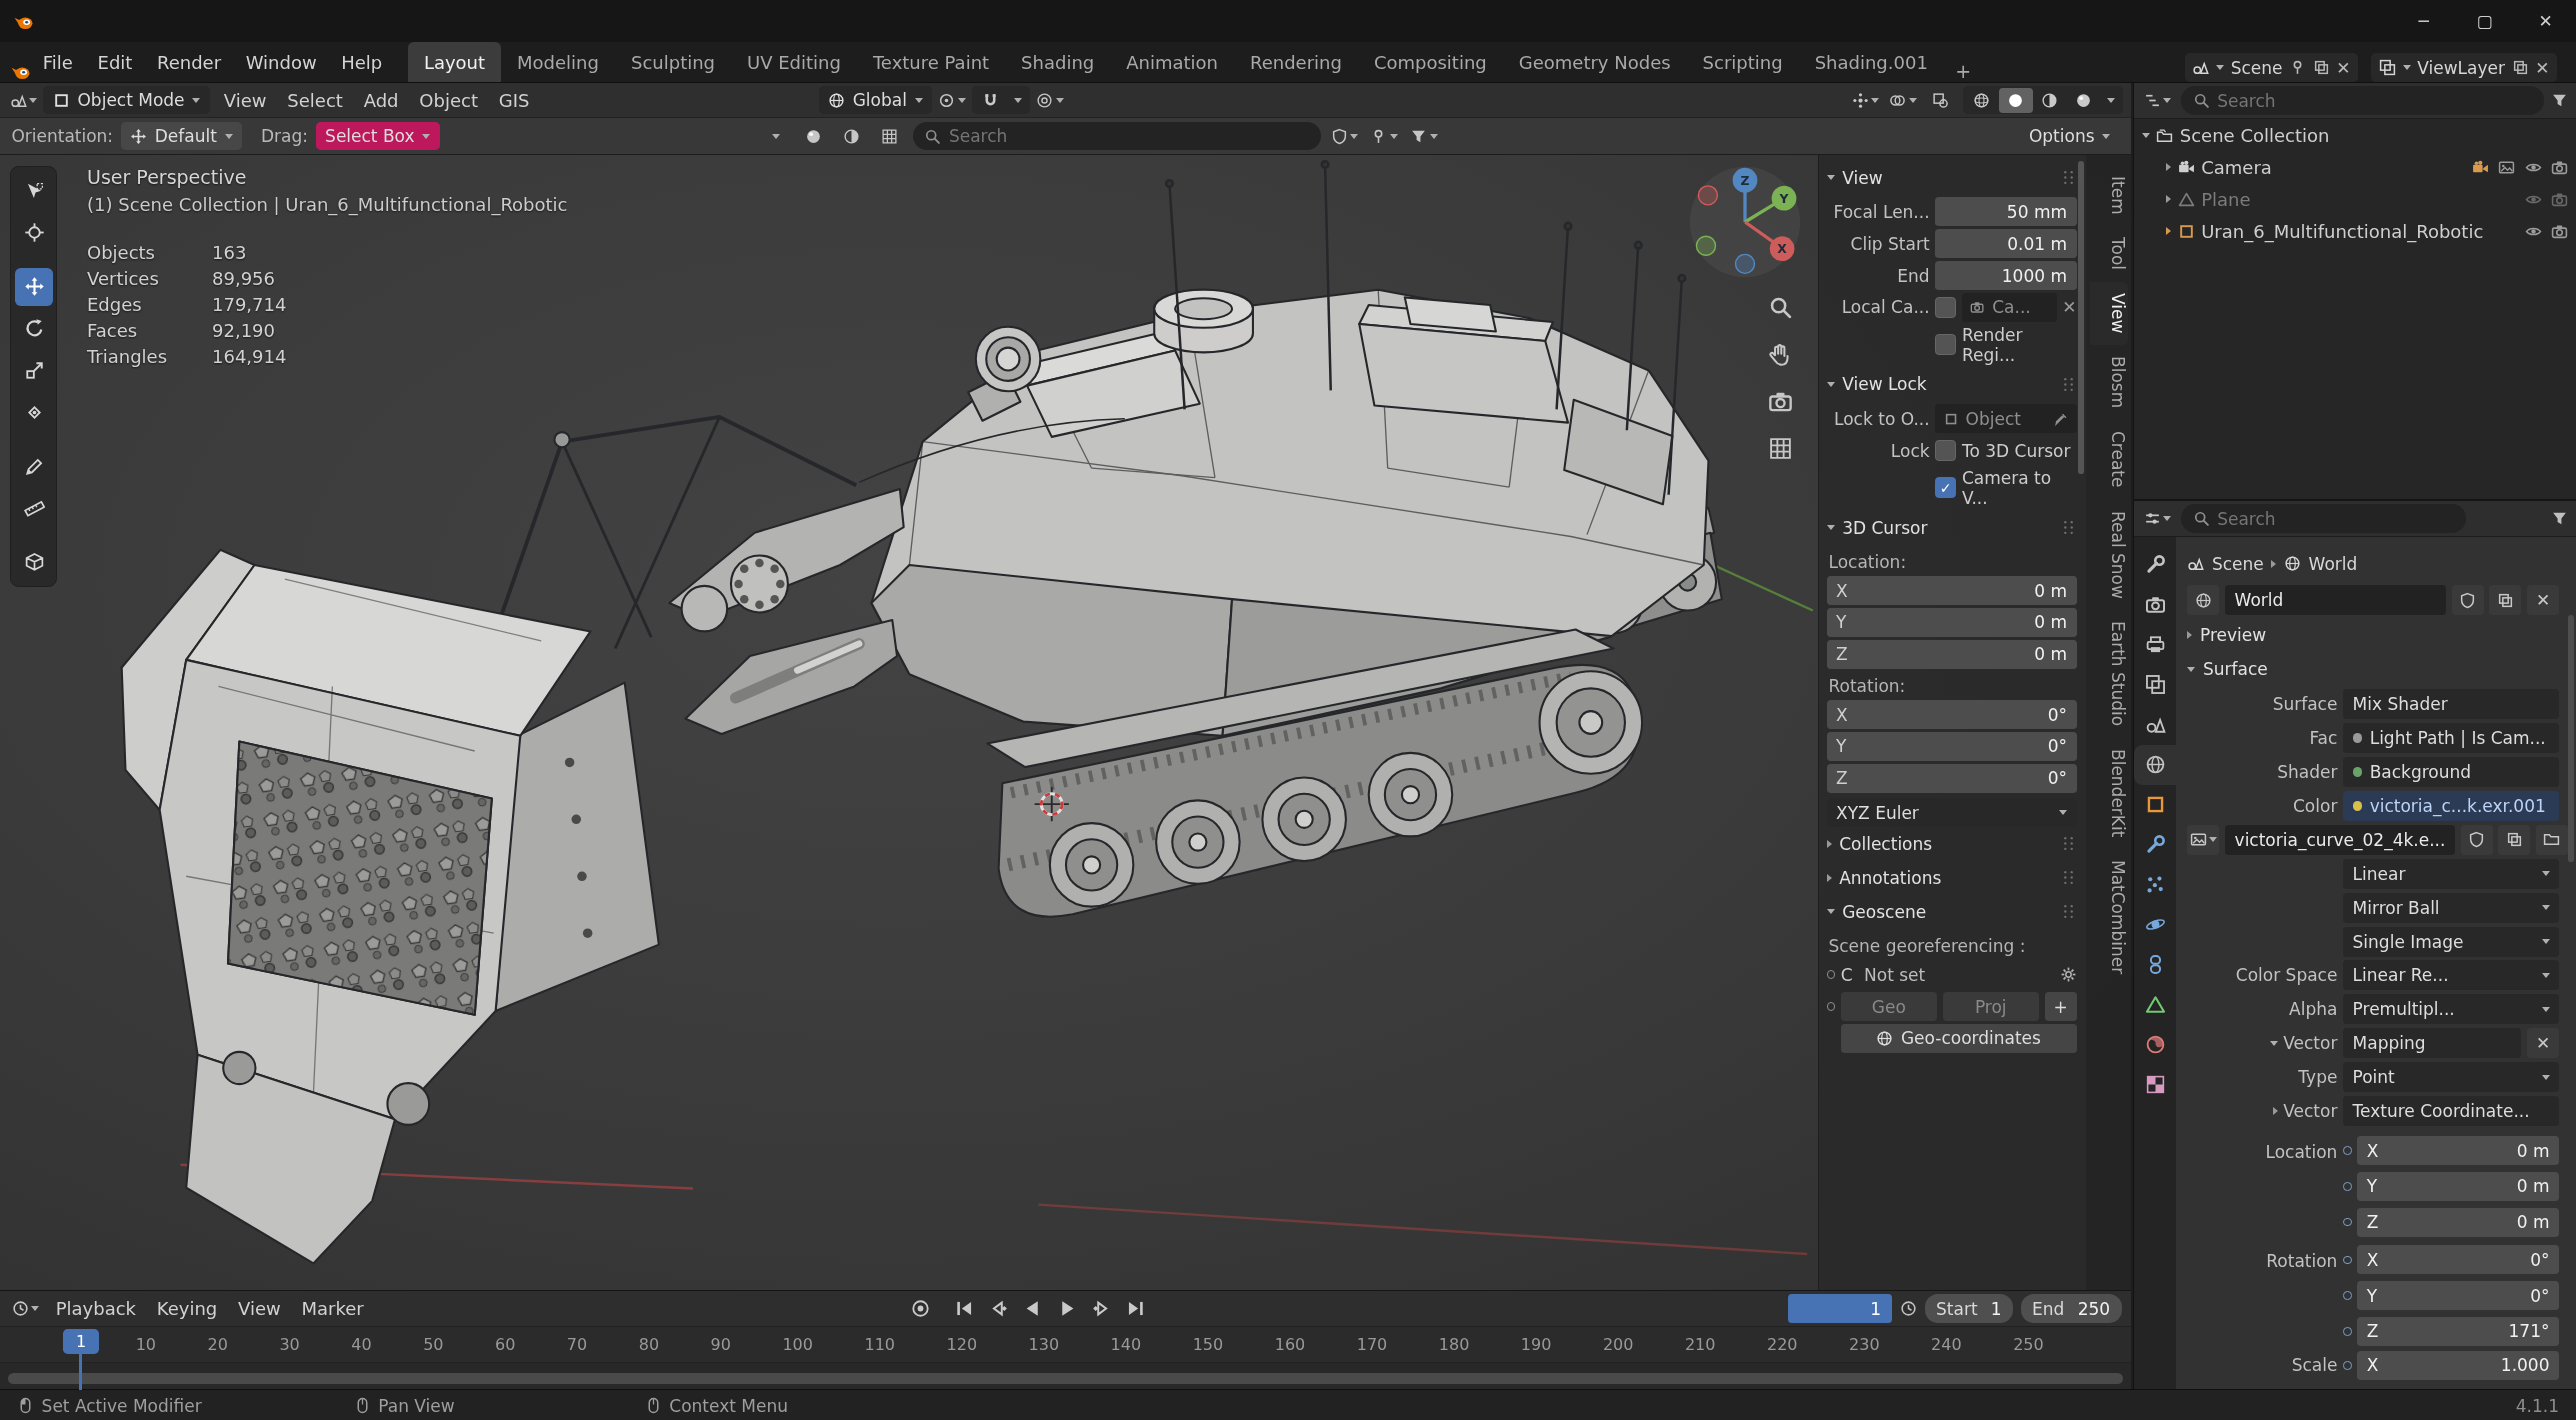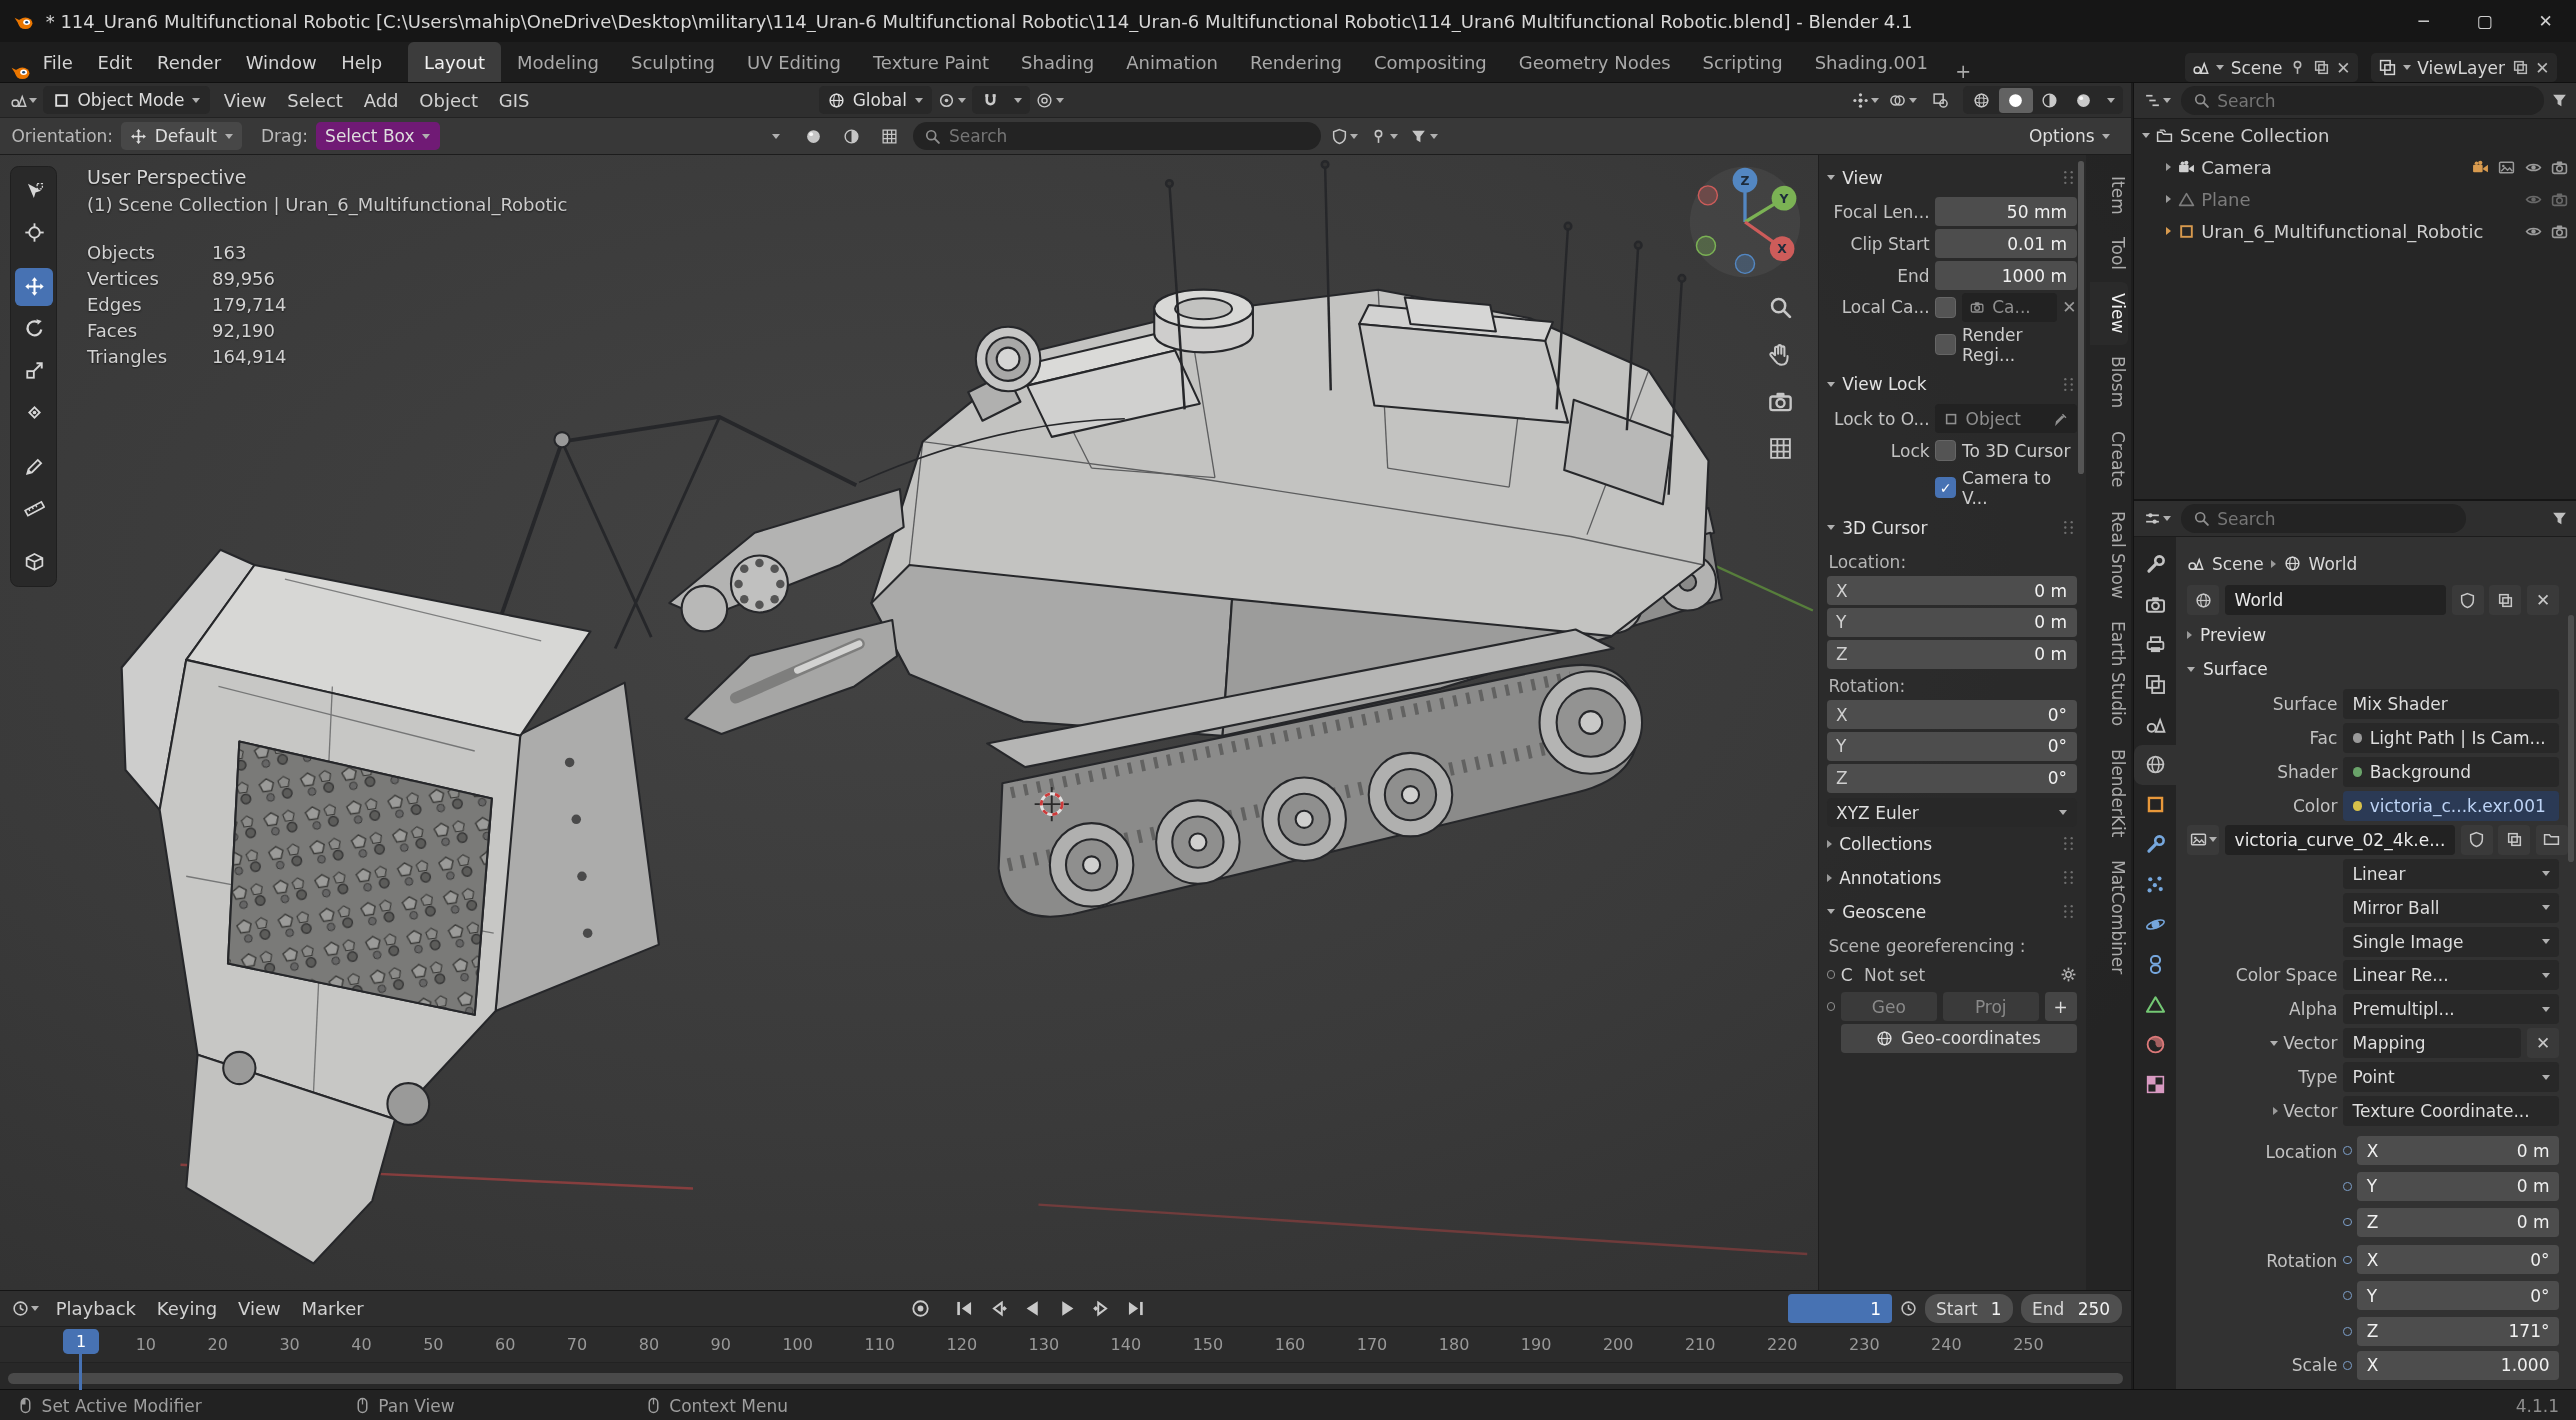--- a/index.html
+++ b/index.html
@@ -412,21 +412,20 @@
       </symbol>
 </defs>
 </svg>
 
 <div id="root">
 
   <div id="titlebar">
     <svg class="ic" viewBox="0 0 22 22" width="21" height="21">
         <use href="#i-blender"></use>
       </svg>
-    <div class="title-text">* 114_Uran6 Multifunctional Robotic [C:\Users\mahip\OneDrive\Desktop\military\114_Uran-6 Multifunctional Robotic\114_Uran-6 Multifunctional Robotic\114_Uran6 Multifunctional Robotic.blend] - Blender 4.1</div>
     <div class="win-controls">
       <div class="win-btn">─</div>
       <div class="win-btn">▢</div>
       <div class="win-btn">✕</div>
     </div>
   </div>
 
   <div id="menubar">
     <svg class="ic" viewBox="0 0 22 22" width="21" height="21">
         <use href="#i-blender"></use>
@@ -589,21 +588,21 @@
     <div id="tool-settings">
       <span class="lbl">Orientation:</span>
       <div class="dd" style="background:#474747">
         <svg class="ic sm" viewBox="0 0 18 18" width="17" height="17">
             <use href="#i-move"></use>
           </svg>
         <span>Default</span>
           <span class="tri"></span>
       </div>
       <span class="lbl" style="margin-left:11.4px">Drag:</span>
-      <div class="dd" style="background:#701a75">
+      <div class="dd" style="background:#be185d">
         <span>Select Box</span>
           <span class="tri"></span>
       </div>
       <div class="row" style="margin-left:313px;gap:5.7px">
         <div class="icbtn">
             <span class="tri"></span>
           </div>
         <div class="icbtn">
             <svg class="ic sm" viewBox="0 0 18 18" width="17" height="17">
               <use href="#i-ballrender"></use>

